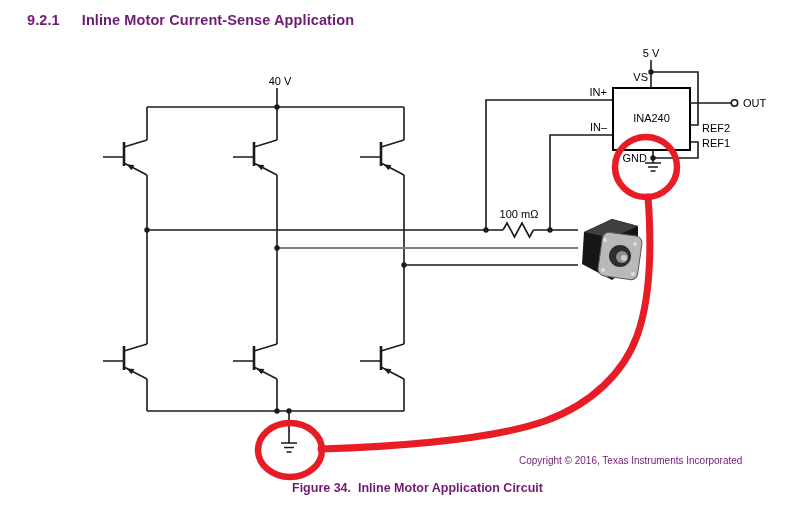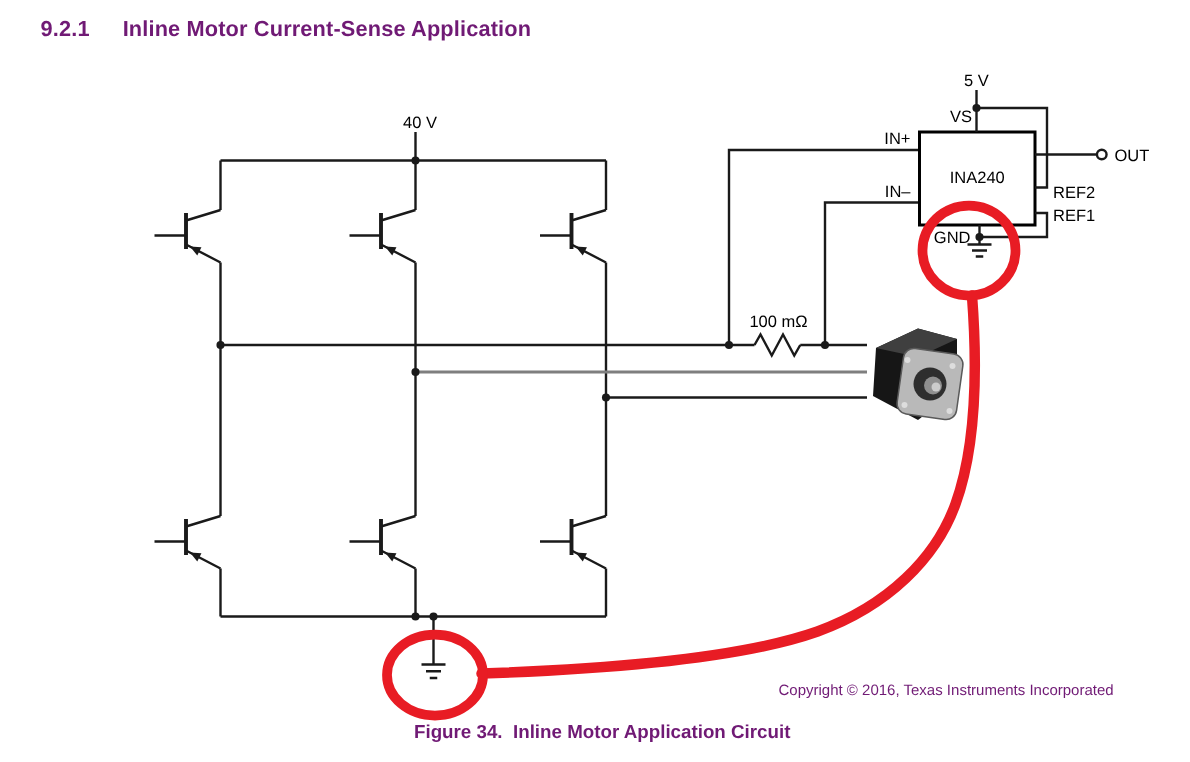--- a/index.html
+++ b/index.html
@@ -10,21 +10,21 @@
   .heading{
     position:absolute;top:12px;left:27px;
     font-size:14.5px;font-weight:bold;letter-spacing:.1px;white-space:nowrap;
   }
   .heading .num{display:inline-block;margin-right:22px;}
   .copyright{
     position:absolute;top:455px;left:519px;
     font-size:10px;white-space:nowrap;
   }
   .caption{
-    position:absolute;top:481px;left:276px;
+    position:absolute;top:481px;left:292px;
     font-size:12.5px;font-weight:bold;white-space:pre;text-align:center;
   }
   svg.circuit{position:absolute;left:0;top:0;}
   .wire{stroke:#1a1a1a;stroke-width:1.6;fill:none;}
   .graywire{stroke:#7f7f7f;stroke-width:2;fill:none;}
   .bar{stroke-width:2.6;}
   .lbl{font-family:"Liberation Sans",sans-serif;font-size:11px;fill:#000;}
   .red{stroke:#e81c24;fill:none;}
 </style>
 </head>

